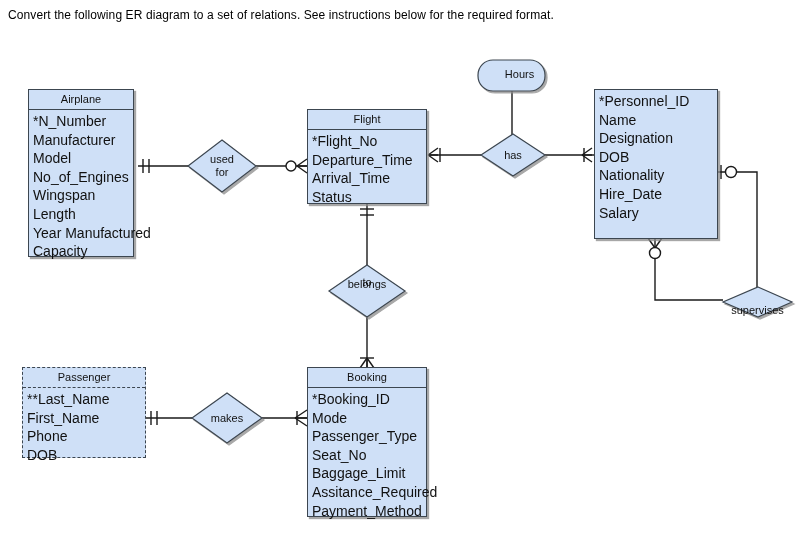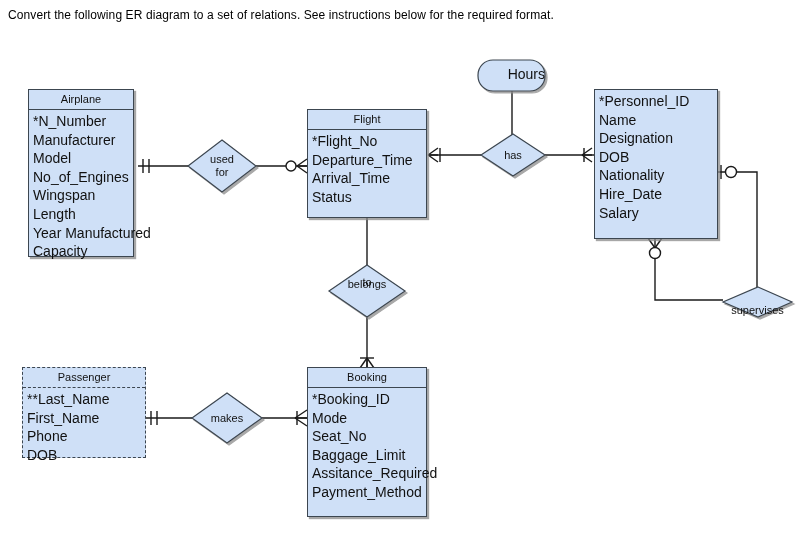--- a/index.html
+++ b/index.html
@@ -64,26 +64,27 @@
     position: absolute;
     font-size: 11px;
     color: #111111;
     text-align: center;
     line-height: 12.5px;
     pointer-events: none;
     white-space: nowrap;
   }
   .attr-label {
     position: absolute;
-    font-size: 14px;
+    font-size: 11px;
     color: #111111;
-    text-align: right;
+    text-align: center;
     line-height: 12.5px;
     pointer-events: none;
     white-space: nowrap;
+    margin-left: 8px;
   }
 </style>
 </head>
 <body>
 
 <div id="prompt-text">Convert the following ER diagram to a set of relations. See instructions below for the required format.</div>
 
 <svg id="er-canvas" viewBox="0 0 802 559" xmlns="http://www.w3.org/2000/svg">
   <defs>
     <filter id="boxshadow" x="-20%" y="-20%" width="160%" height="160%">
@@ -181,21 +182,21 @@
     <div class="attr-item">Manufacturer</div>
     <div class="attr-item">Model</div>
     <div class="attr-item">No_of_Engines</div>
     <div class="attr-item">Wingspan</div>
     <div class="attr-item">Length</div>
     <div class="attr-item">Year Manufactured</div>
     <div class="attr-item">Capacity</div>
   </div>
 </div>
 
-<div class="entity-box" id="box-flight" style="left:307px; top:109px; width:120px; height:109px; box-shadow:2px 2px 1px rgba(138,138,138,0.75);">
+<div class="entity-box" id="box-flight" style="left:307px; top:109px; width:120px; height:95px; box-shadow:2px 2px 1px rgba(138,138,138,0.75);">
   <div class="entity-title">Flight</div>
   <div class="attr-list">
     <div class="attr-item">*Flight_No</div>
     <div class="attr-item">Departure_Time</div>
     <div class="attr-item">Arrival_Time</div>
     <div class="attr-item">Status</div>
   </div>
 </div>
 
 <div class="entity-box" id="box-personnel" style="left:594px; top:89px; width:124px; height:150px; box-shadow:2px 2px 1px rgba(138,138,138,0.75);">
@@ -218,20 +219,21 @@
     <div class="attr-item">Phone</div>
     <div class="attr-item">DOB</div>
   </div>
 </div>
 
 <div class="entity-box" id="box-booking" style="left:307px; top:367px; width:120px; height:150px; box-shadow:2px 2px 1px rgba(138,138,138,0.75);">
   <div class="entity-title">Booking</div>
   <div class="attr-list">
     <div class="attr-item">*Booking_ID</div>
     <div class="attr-item">Mode</div>
+    <div class="attr-item">Passenger_Type</div>
     <div class="attr-item">Seat_No</div>
     <div class="attr-item">Baggage_Limit</div>
     <div class="attr-item">Assitance_Required</div>
     <div class="attr-item">Payment_Method</div>
   </div>
 </div>
 
 <div class="attr-label" style="left:478px; top:68px; width:67px;">Hours</div>
 
 <div class="rel-label" style="left:188px; top:153px; width:68px;">used</div>

